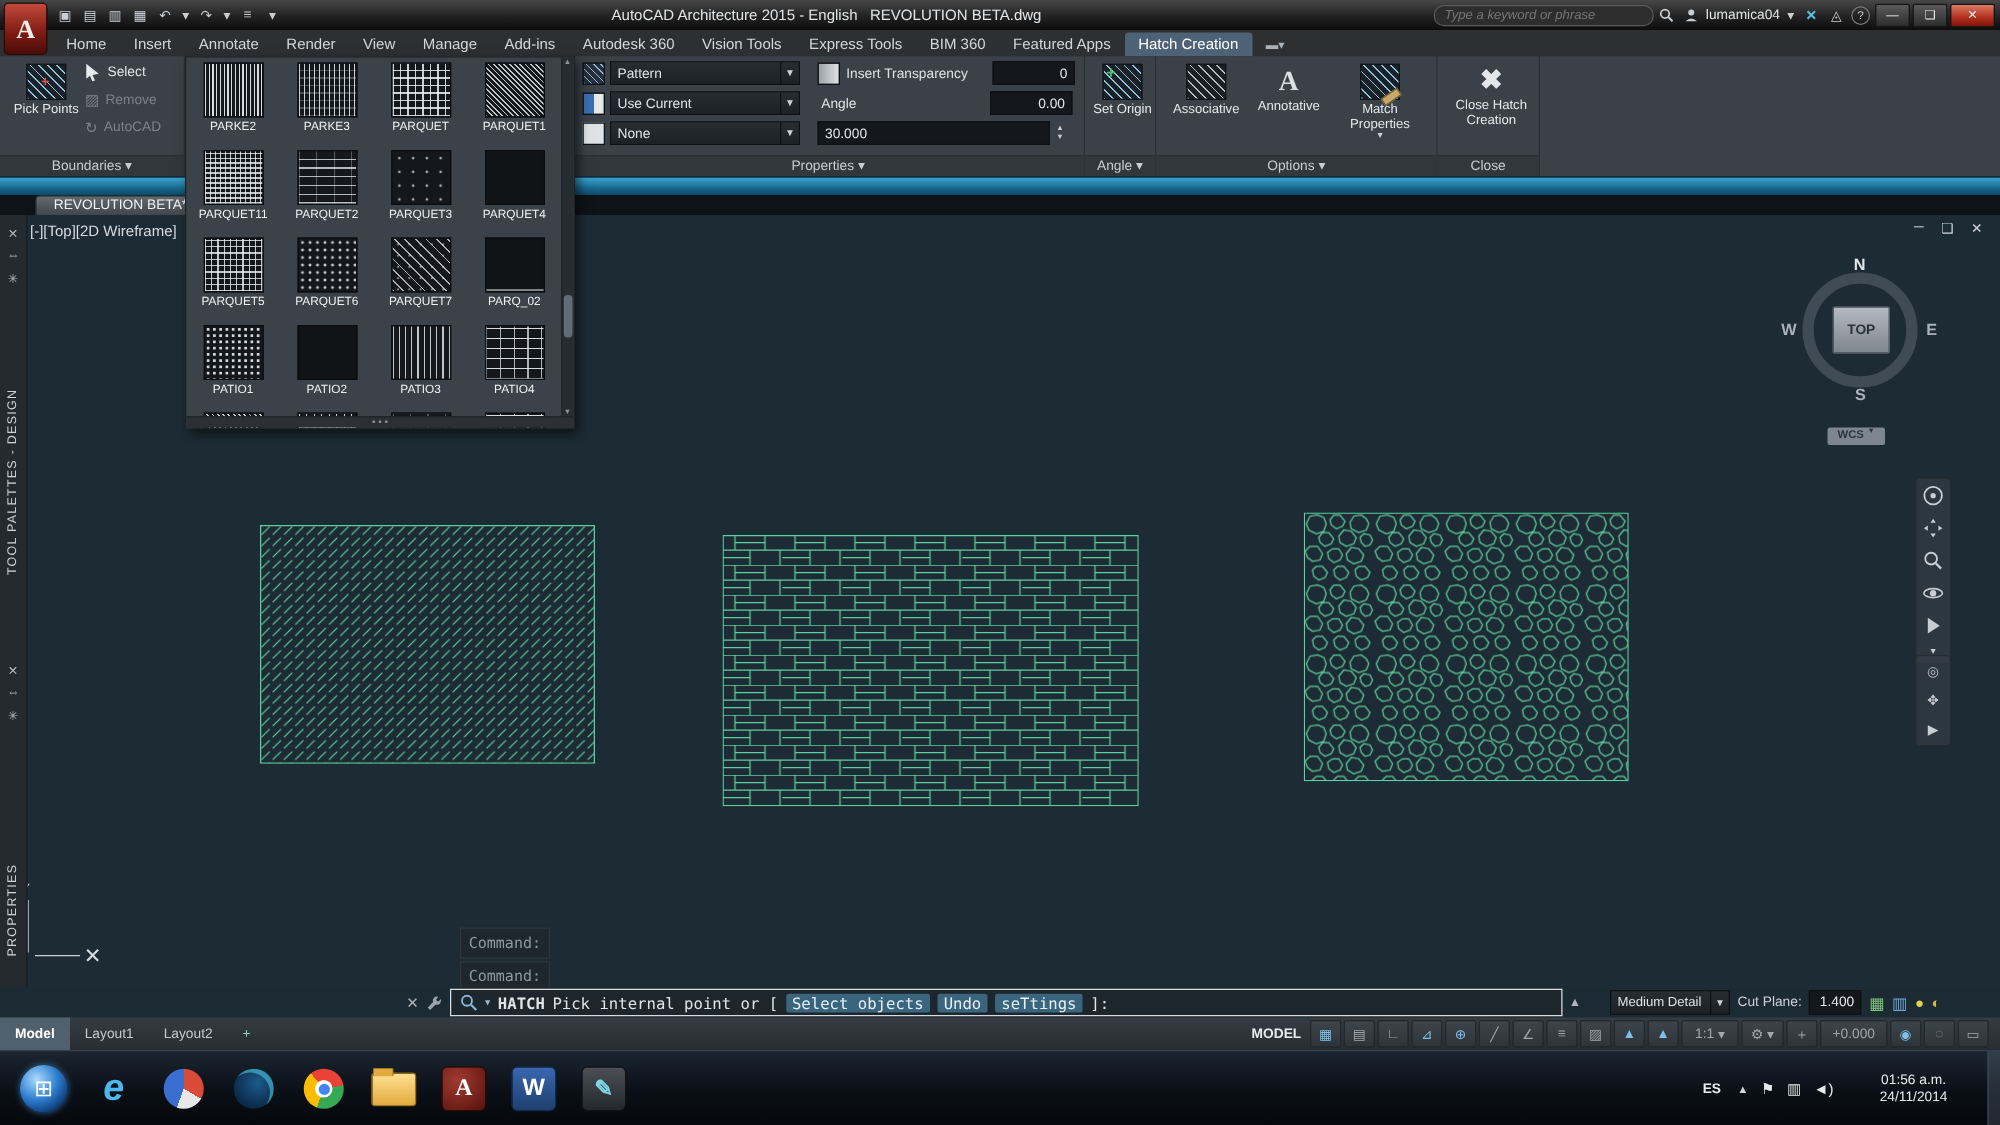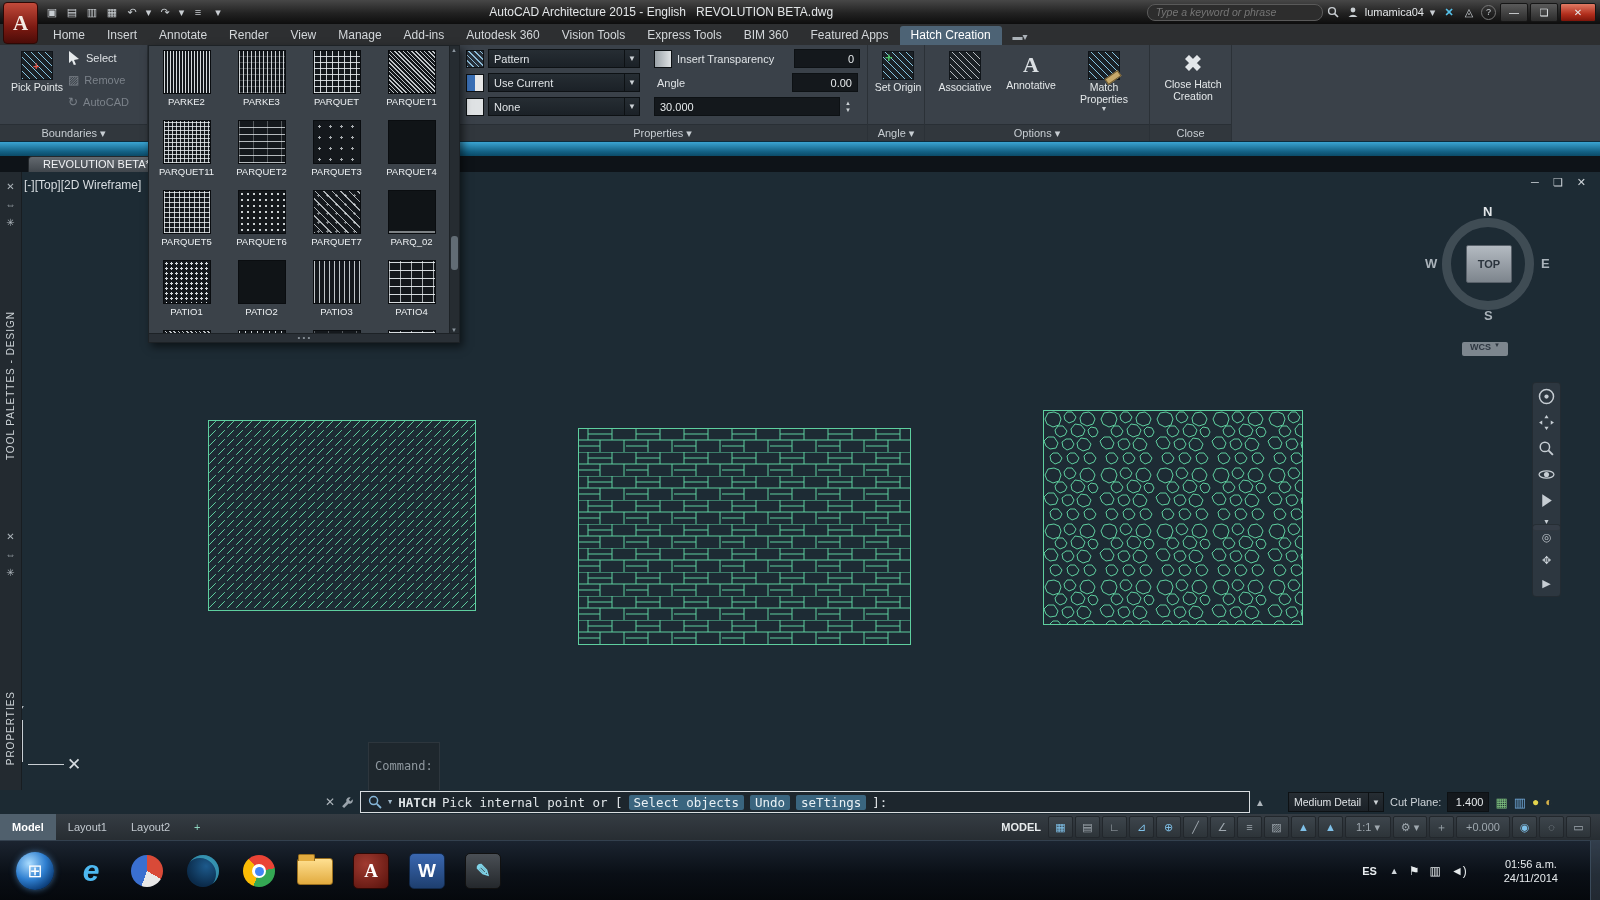--- a/index.html
+++ b/index.html
@@ -61,21 +61,21 @@
   #ghandle{position:absolute;left:0;right:0;bottom:0;height:8px;background:#2a3036;border-top:1px solid #1d2226;color:#8b949b;font-size:8px;line-height:7px;text-align:center;}
 
   
   #canvas{left:0;top:172px;width:1600px;height:618px;background:#1d2b34;overflow:hidden;}
   #bluebar{left:0;top:141px;width:1600px;height:14px;background:linear-gradient(#3aa4d2,#136083 70%,#0b4a67);border-top:1px solid #0e2d3d;border-bottom:1px solid #061820;}
   #filerow{left:0;top:156px;width:1600px;height:16px;background:#0e1318;}
   #filetab{position:absolute;left:28px;top:0;height:16px;padding:0 14px;background:linear-gradient(#63696f,#3e444a);border:1px solid #23282c;border-bottom:none;border-radius:4px 4px 0 0;color:#f0f2f4;font-size:11px;line-height:15px;}
   #palstrip{left:0;top:172px;width:21px;height:618px;background:#232a30;border-right:1px solid #181d21;}
   .vtext{writing-mode:vertical-rl;transform:rotate(180deg);font-size:10px;letter-spacing:1px;color:#cdd3d7;}
   .palicon{width:15px;height:15px;margin:3px auto;display:flex;align-items:center;justify-content:center;color:#aeb6bc;font-size:10px;}
-  .histline{display:inline-block;background:rgba(30,39,45,.92);border:1px solid rgba(60,70,78,.5);color:#8f989f;font-family:"DejaVu Sans Mono",monospace;font-size:12px;padding:16px 6px;line-height:15px;}
+  .histline{display:inline-block;background:rgba(30,39,45,.92);border:1px solid rgba(60,70,78,.5);color:#8f989f;font-family:"DejaVu Sans Mono",monospace;font-size:12px;padding:4px 6px;line-height:15px;}
   .chip{background:#3a657f;color:#e9f0f4;padding:0 5px;border-radius:2px;}
   #cmdbar{display:flex;align-items:center;gap:6px;background:#1d262d;border:1px solid #d9dde0;height:22px;padding:0 7px;box-sizing:border-box;font-family:"DejaVu Sans Mono",monospace;font-size:12.5px;color:#dfe4e7;}
   .compass-letter{position:absolute;color:#aab3ba;font-size:13px;font-weight:bold;}
 
   
   #statusbar{left:0;top:814px;width:1600px;height:26px;background:linear-gradient(#353c43,#272d32);display:flex;align-items:center;color:#c3cad0;font-size:11px;}
   .ltab{padding:0 12px;height:26px;line-height:26px;}
   .ltab.active{background:#50606d;color:#fff;font-weight:bold;}
   .sicon{width:23px;height:20px;margin:0 1px;display:flex;align-items:center;justify-content:center;background:linear-gradient(#3d454c,#2d3439);border:1px solid #22272c;border-radius:2px;color:#9fa8af;font-size:11px;}
   .sicon.on{color:#7fc0e8;}

